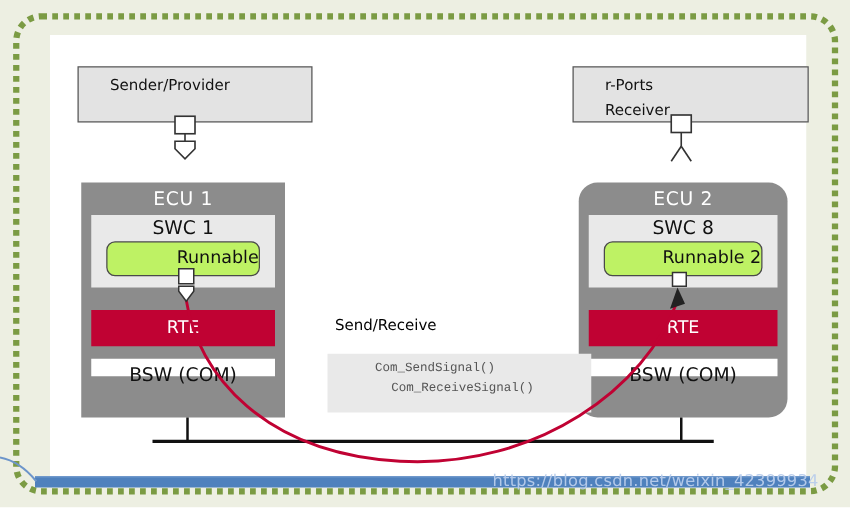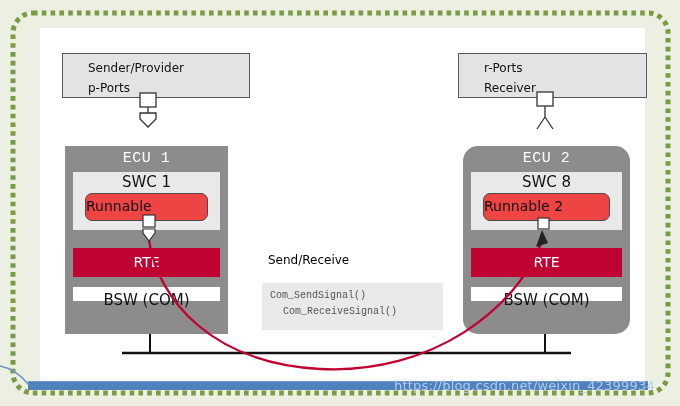--- a/index.html
+++ b/index.html
@@ -14,46 +14,46 @@
   .labelbox{
     position:absolute;background:#e3e3e3;border:1px solid #5a5a5a;
     font-size:12px;color:#111;padding:4px 0 0 25px;line-height:20px;
   }
   .sender{left:62px;top:53px;width:161px;height:39px;}
   .receiver{left:458px;top:53px;width:162px;height:39px;}
 
   .ecu{position:absolute;background:#8c8c8c;width:167px;height:188px;top:146px;}
   .ecu1{left:65px;width:163px;}
   .ecu2{left:463px;border-radius:15px;}
-  .ecu-title{color:#ffffff;font-size:15px;text-align:center;margin-top:4px;letter-spacing:0.5px;font-family:Liberation Mono, monospace;}
+  .ecu-title{color:#ffffff;font-size:15px;text-align:center;margin-top:4px;letter-spacing:0.5px;}
   .swc{position:absolute;left:8px;top:26px;right:8px;height:58px;background:#e9e9e9;}
   .swc-title{font-size:15px;color:#111;text-align:center;margin-top:1px;}
   .runnable{
-    position:absolute;left:12px;top:21px;right:12px;height:26px;background:#ef4444;
+    position:absolute;left:12px;top:21px;right:12px;height:26px;background:#bef264;
     border:1.5px solid #4a4a4a;border-radius:7px;
-    font-size:14px;color:#111;text-align:left;line-height:25px;
+    font-size:14px;color:#111;text-align:right;line-height:25px;
   }
   .rte{
     position:absolute;left:8px;top:102px;right:8px;height:29px;background:#c00233;
     color:#ffffff;font-size:14px;text-align:center;line-height:29px;
   }
   .bsw{
     position:absolute;left:8px;top:141px;right:8px;height:14px;background:#ffffff;
     color:#111;font-size:15px;text-align:center;line-height:27px;
   }
 
   .codebox{
     position:absolute;left:262px;width:181px;height:42px;background:#e9e9e9;
     font-family:"Liberation Mono","DejaVu Sans Mono",monospace;
     font-size:10px;color:#555;padding-top:5px;
   }
   .codebox .code-line{padding-left:8px;line-height:16px;white-space:nowrap;}
   .codebox .code-line.indent{padding-left:21px;}
   .codebox1{top:202px;}
-  .codebox2{top:283px;}
+  .codebox2{top:283px;padding-left:30px;}
   .mode-label{position:absolute;left:268px;top:253px;font-size:12px;color:#000;}
 
   .bluebar{position:absolute;left:28px;top:381px;width:620px;height:8px;background:#4f81bd;border-top:1px solid #6d97cc;}
   .watermark{
     position:absolute;left:394px;top:378px;width:290px;
     font-size:13px;color:#b9cdec;opacity:0.95;white-space:nowrap;letter-spacing:0.2px;
   }
 </style>
 </head>
 <body>
@@ -61,21 +61,20 @@
 <div class="canvas">
 
   <div class="content"></div>
 
   <svg class="layer" viewBox="0 0 680 406">
     <rect x="13" y="13" width="655" height="380" rx="20" ry="20" fill="none" stroke="#7b9b43" stroke-width="5" stroke-dasharray="4.6 4.2"></rect>
   </svg>
 
   <div class="labelbox sender">
     <div>Sender/Provider</div>
-    <div>p-Ports</div>
   </div>
   <div class="labelbox receiver">
     <div>r-Ports</div>
     <div>Receiver</div>
   </div>
 
   <div class="ecu ecu1">
     <div class="ecu-title">ECU 1</div>
     <div class="swc">
       <div class="swc-title">SWC 1</div>

